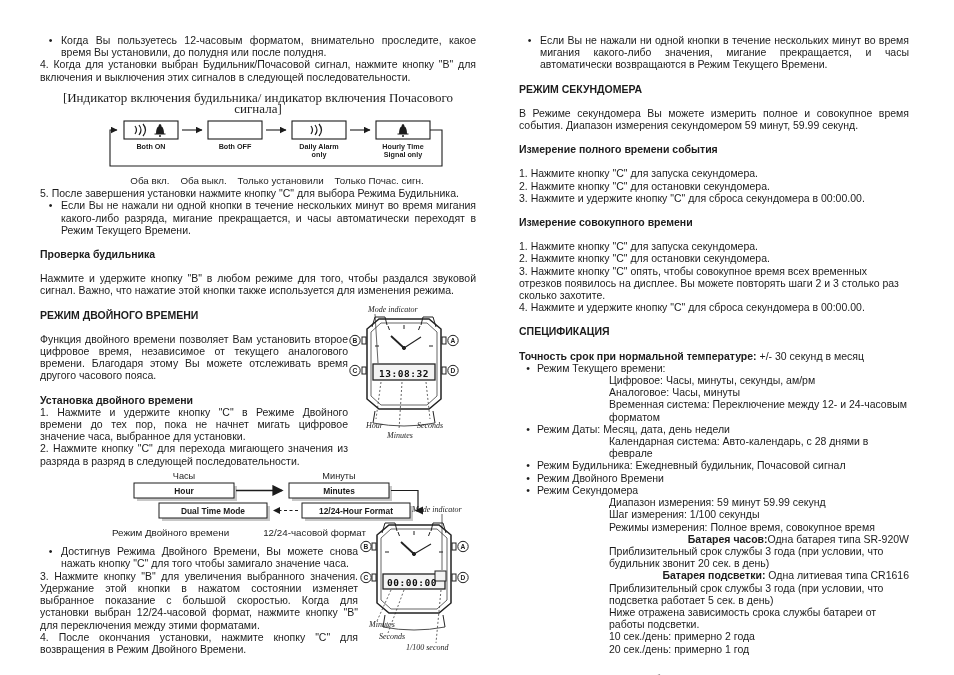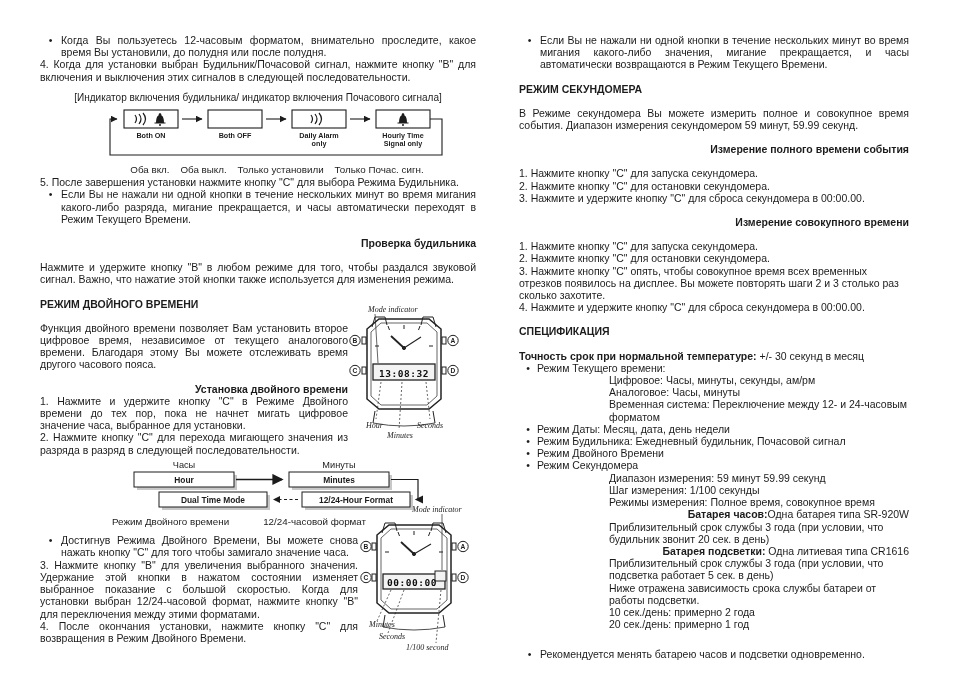--- a/index.html
+++ b/index.html
@@ -7,28 +7,28 @@
          font-family:"Liberation Sans",sans-serif;color:#1c1c1c;font-size:10.5px;line-height:12.2px;}
   .col{position:absolute;top:34px;}
   .col-left{left:40px;width:436px;}
   .col-right{left:519px;width:390px;}
   .blk{margin:0;text-align:justify;}
   .ragged{text-align:left;}
   .mt6{margin-top:6px;}
   .mt8{margin-top:0;}
   .mt18{margin-top:18px;}
   .h{font-weight:bold;text-align:left;margin:12px 0 12px 0;}
-  .sub{font-weight:bold;text-align:right;margin:12px 0 12px 0;}
+  .sub{font-weight:bold;text-align:left;margin:12px 0 12px 0;}
   .sub-tight{margin-bottom:0;}
   .bullet{display:flex;}
   .bullet .dot{flex:0 0 21px;text-align:center;}
   .bullet .btxt{flex:1;text-align:justify;}
   .narrow{width:308px;}
   .narrow2{width:318px;}
-  .caption{text-align:center;font-size:10px;margin-top:9px;line-height:11px;}
+  .caption{text-align:center;font-size:13px;margin-top:9px;line-height:11px;font-family:Liberation Serif, serif;}
   .alarm-wrap{margin:4px 0 0 64px;width:346px;text-align:center;}
   .diag-title{font-size:8.7px;font-weight:bold;margin:2px 0 2px;line-height:10px;}
   .diag-ru{font-size:9.8px;margin-top:1px;white-space:pre;}
   .flow-wrap{margin:4px 0 0 84px;width:302px;}
   .flow-ru{font-size:9.8px;margin:4px 0 0 -12px;}
   .flow-ru .sp2{margin-left:34px;}
   .spec-bullet{display:flex;text-align:left;}
   .spec-bullet .sdot{flex:0 0 18px;text-align:center;}
   .spec-indent{margin-left:90px;text-align:left;}
   .spec-acc b{font-weight:bold;}
@@ -291,20 +291,21 @@
       <span>Режим Текущего времени:</span>
     </div>
     <div class="spec-indent">Цифровое: Часы, минуты, секунды, ам/рм</div>
     <div class="spec-indent">Аналоговое: Часы, минуты</div>
     <div class="spec-indent">Временная система: Переключение между 12- и 24-часовым форматом</div>
 
     <div class="spec-bullet">
       <span class="sdot">•</span>
       <span>Режим Даты: Месяц, дата, день недели</span>
     </div>
+    <div class="spec-indent">Календарная система:  Авто-календарь, с 28 днями в феврале</div>
 
     <div class="spec-bullet">
       <span class="sdot">•</span>
       <span>Режим Будильника: Ежедневный будильник, Почасовой сигнал</span>
     </div>
     <div class="spec-bullet">
       <span class="sdot">•</span>
       <span>Режим Двойного Времени</span>
     </div>
     <div class="spec-bullet">

